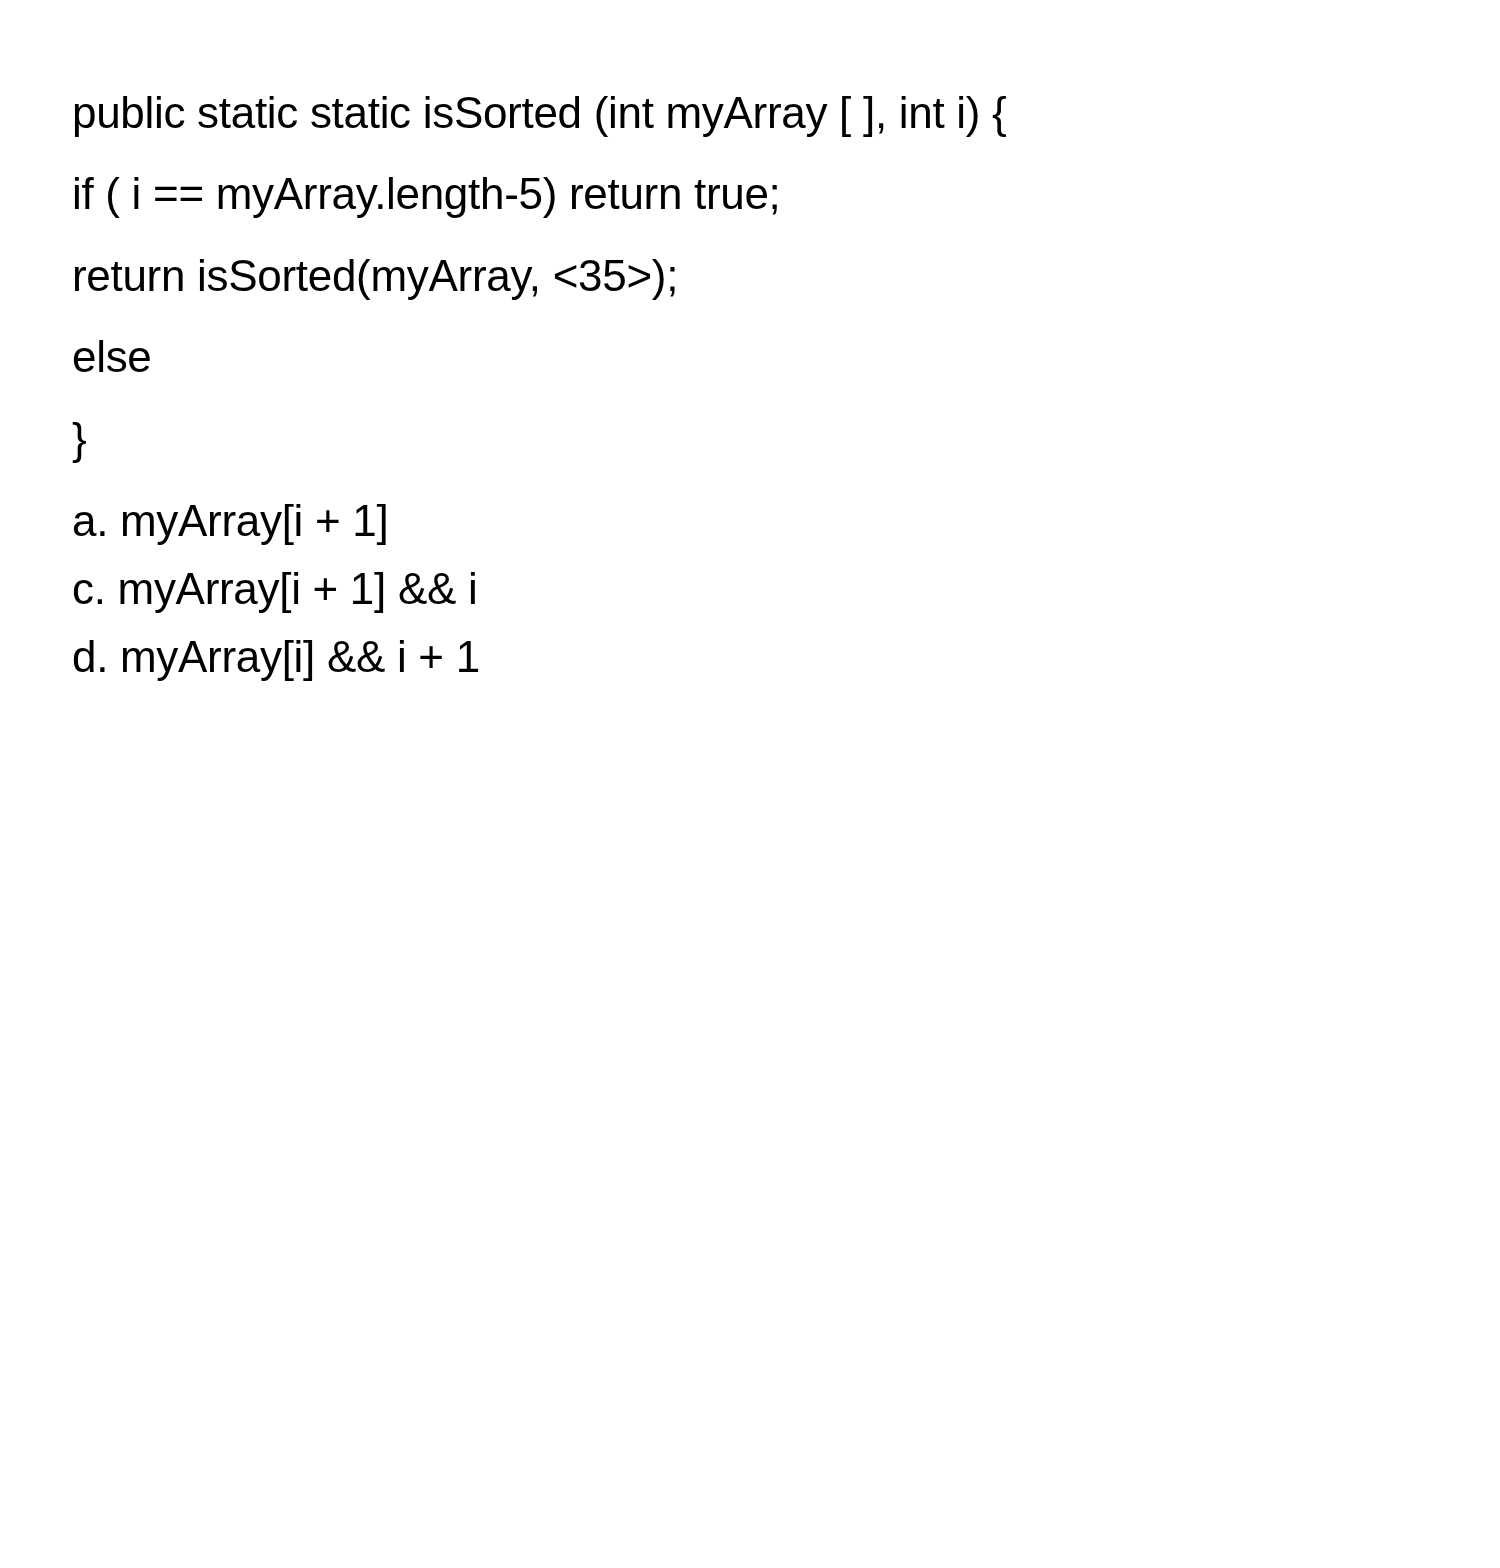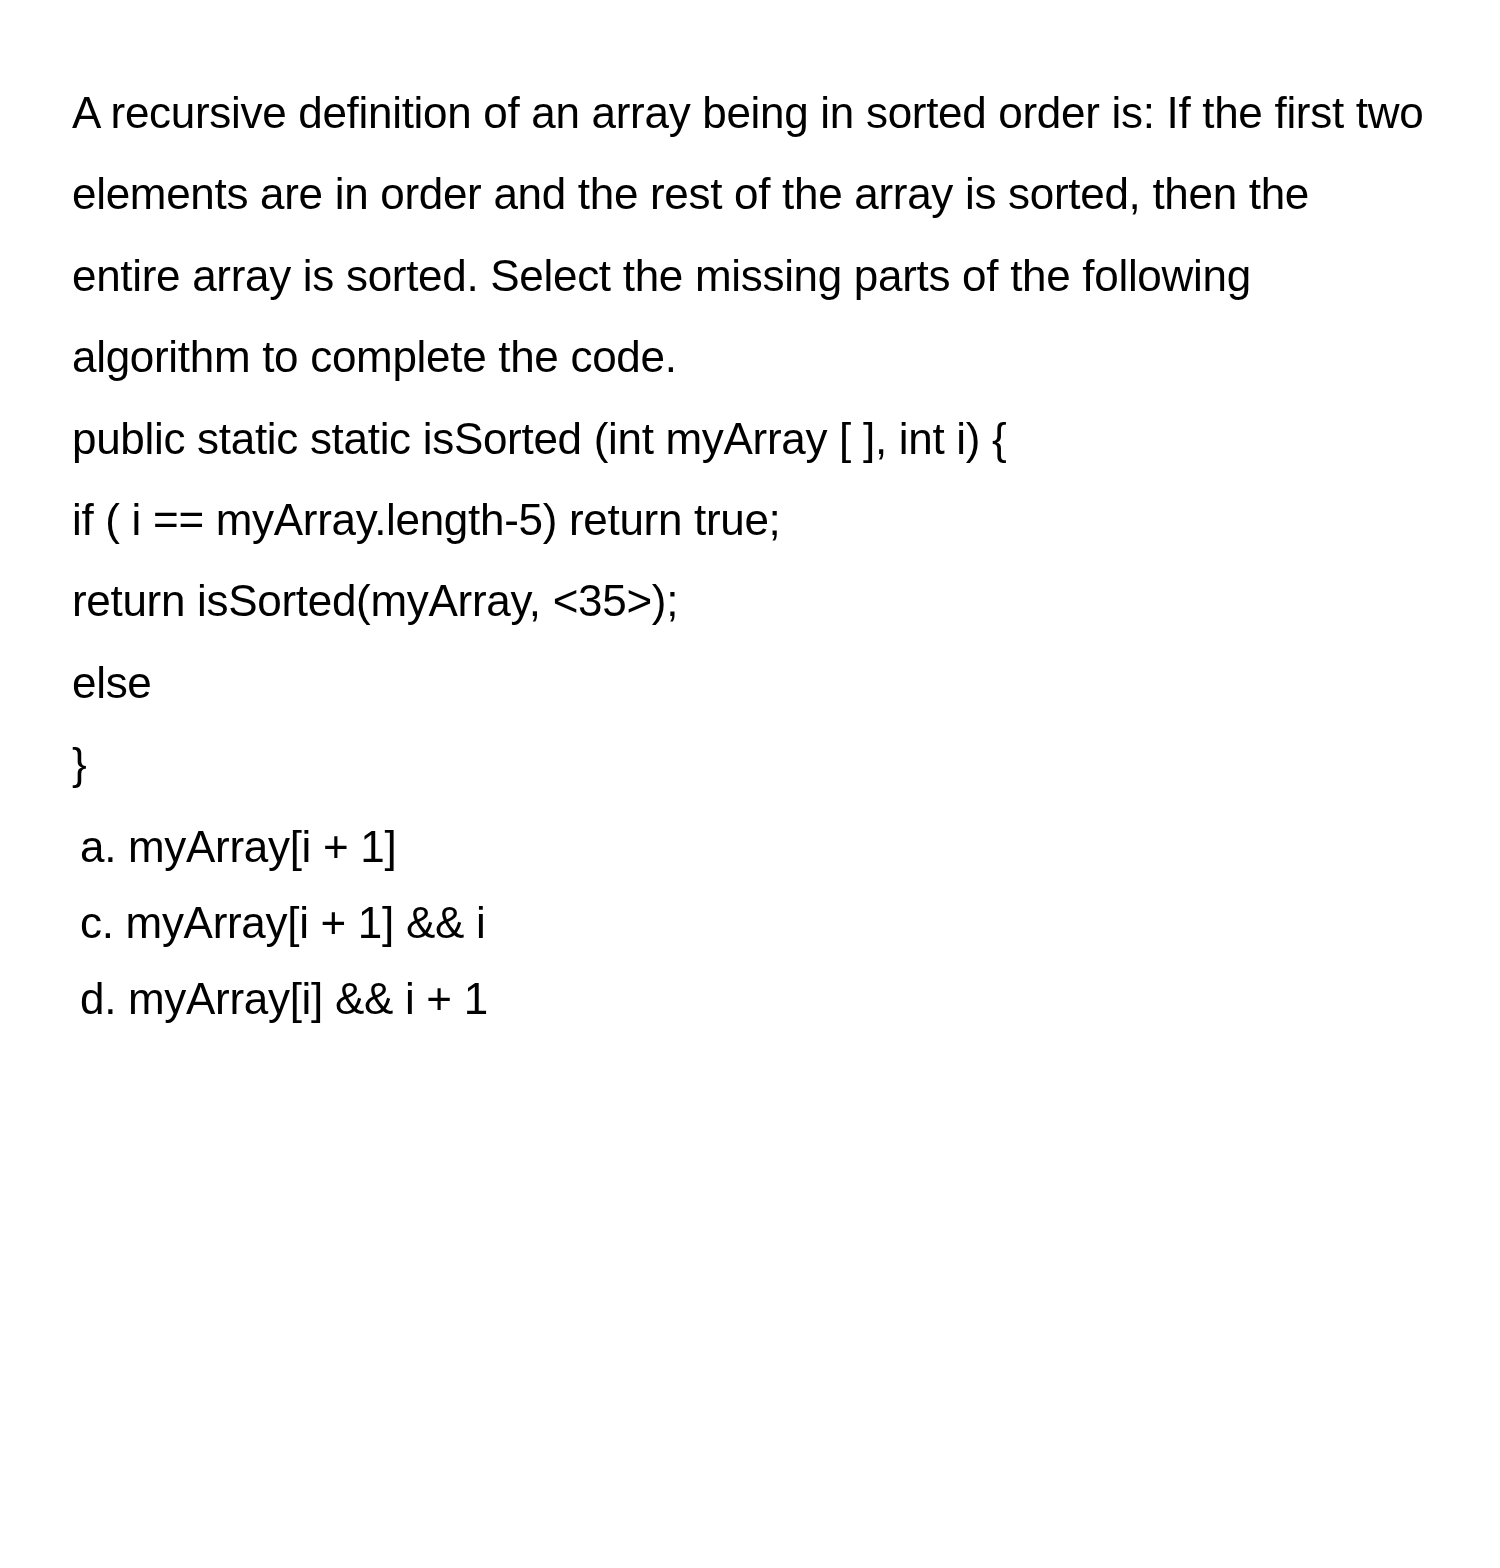--- a/index.html
+++ b/index.html
@@ -26,28 +26,27 @@
   }
   .options {
     font-size: 44px;
     line-height: 1.55;
     color: #000000;
     font-weight: 400;
     letter-spacing: -0.3px;
     margin-top: 8px;
   }
   .options p {
-    margin: 8px;
+    margin: 0;
   }
 </style>
 </head>
 <body>
 
 <div class="question-text">
-  <p>A recursive definition of an array being in sorted order is: If the first two elements are in order and the rest of the array is sorted, then the entire array is sorted. Select the missing parts of the following algorithm to complete the code.</p>
   <p>public static static isSorted (int myArray [ ], int i) {</p>
   <p>if ( i == myArray.length-5) return true;</p>
   <p>return isSorted(myArray, &lt;35&gt;);</p>
   <p>else</p>
   <p>}</p>
 </div>
 
 <div class="options">
   <p>a. myArray[i + 1]</p>
   <p>c. myArray[i + 1] &amp;&amp; i</p>

